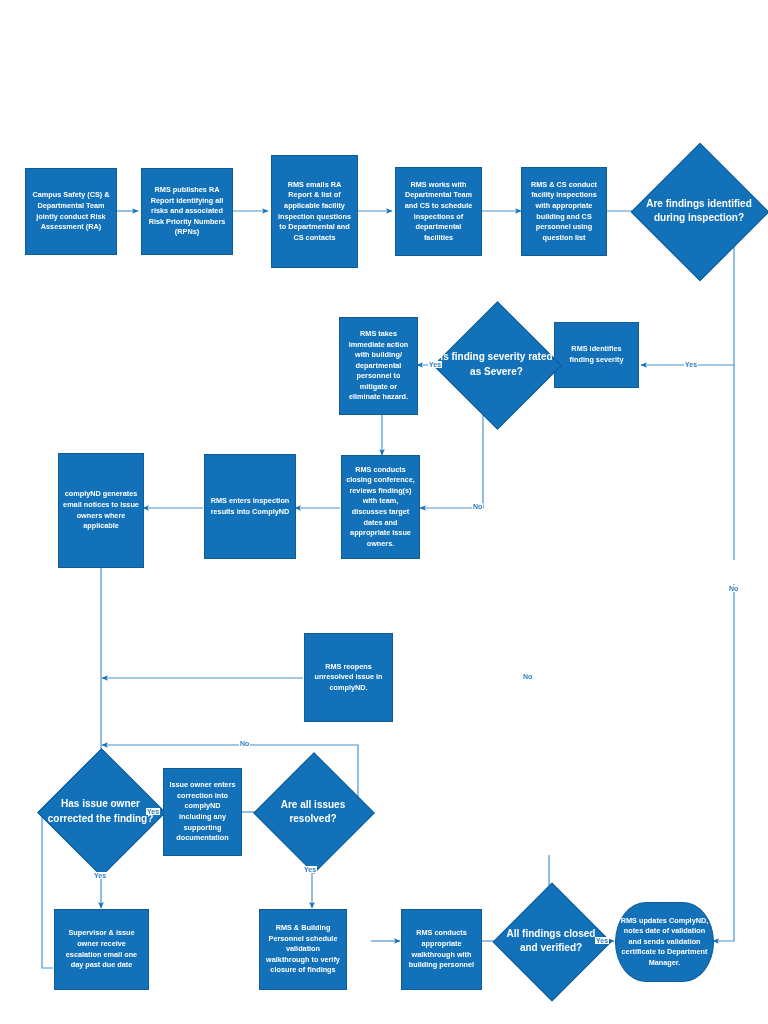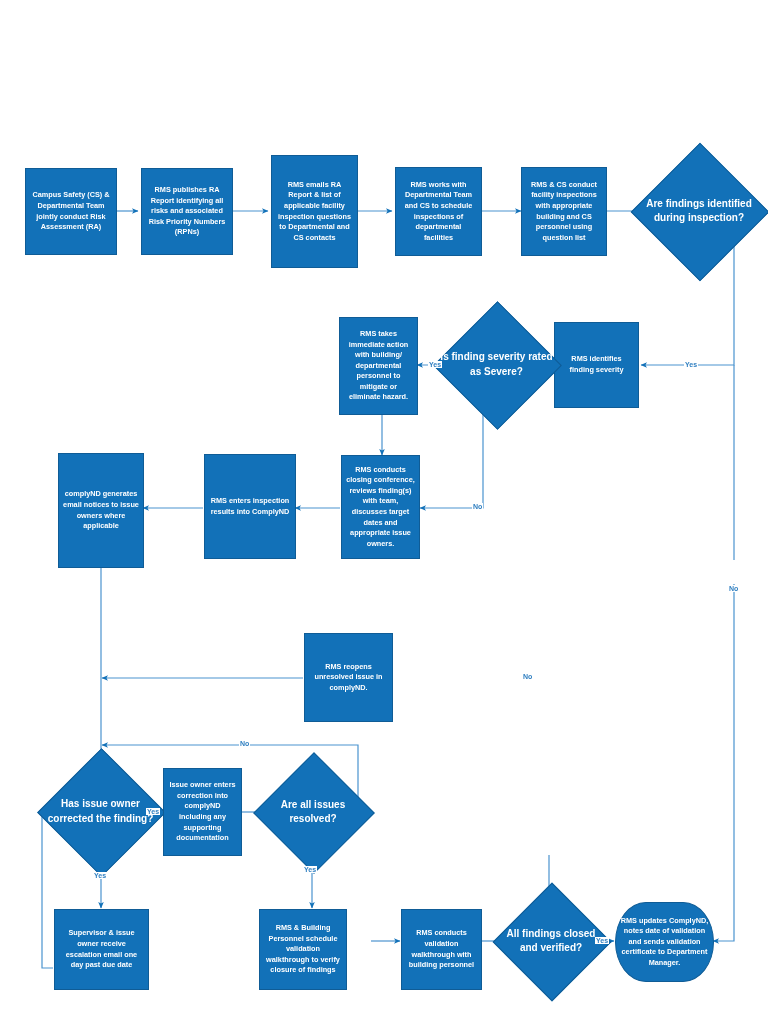--- a/index.html
+++ b/index.html
@@ -110,21 +110,21 @@
     <span>RMS &amp; CS conduct facility inspections with appropriate building and CS personnel using question list</span>
   </div>
 
   <div class="dia" style="left:651px;top:163px;width:96px;height:96px;">
     <div class="shape"></div>
     <div class="txt">
         <span>Are findings identified during inspection?</span>
       </div>
   </div>
 
-  <div class="node proc" style="left:554px;top:322px;width:85px;height:86px;justify-content:flex-end;">
+  <div class="node proc" style="left:554px;top:322px;width:85px;height:66px;justify-content:flex-end;">
     <span>RMS identifies finding severity</span>
   </div>
 
   <div class="dia" style="left:452px;top:320px;width:89px;height:89px;">
     <div class="shape"></div>
     <div class="txt">
         <span>Is finding severity rated as Severe?</span>
       </div>
   </div>
 
@@ -168,21 +168,21 @@
 
   <div class="node proc" style="left:54px;top:909px;width:95px;height:81px;">
     <span>Supervisor &amp; issue owner receive escalation email one day past due date</span>
   </div>
 
   <div class="node proc" style="left:259px;top:909px;width:88px;height:81px;">
     <span>RMS &amp; Building Personnel schedule validation walkthrough to verify closure of findings</span>
   </div>
 
   <div class="node proc" style="left:401px;top:909px;width:81px;height:81px;">
-    <span>RMS conducts validation walkthrough with building personnel</span>
+    <span>RMS conducts appropriate walkthrough with building personnel</span>
   </div>
 
   <div class="dia" style="left:510px;top:900px;width:82px;height:82px;">
     <div class="shape"></div>
     <div class="txt">
         <span>All findings closed and verified?</span>
       </div>
   </div>
 
   <div class="node term" style="left:615px;top:902px;width:99px;height:80px;">

